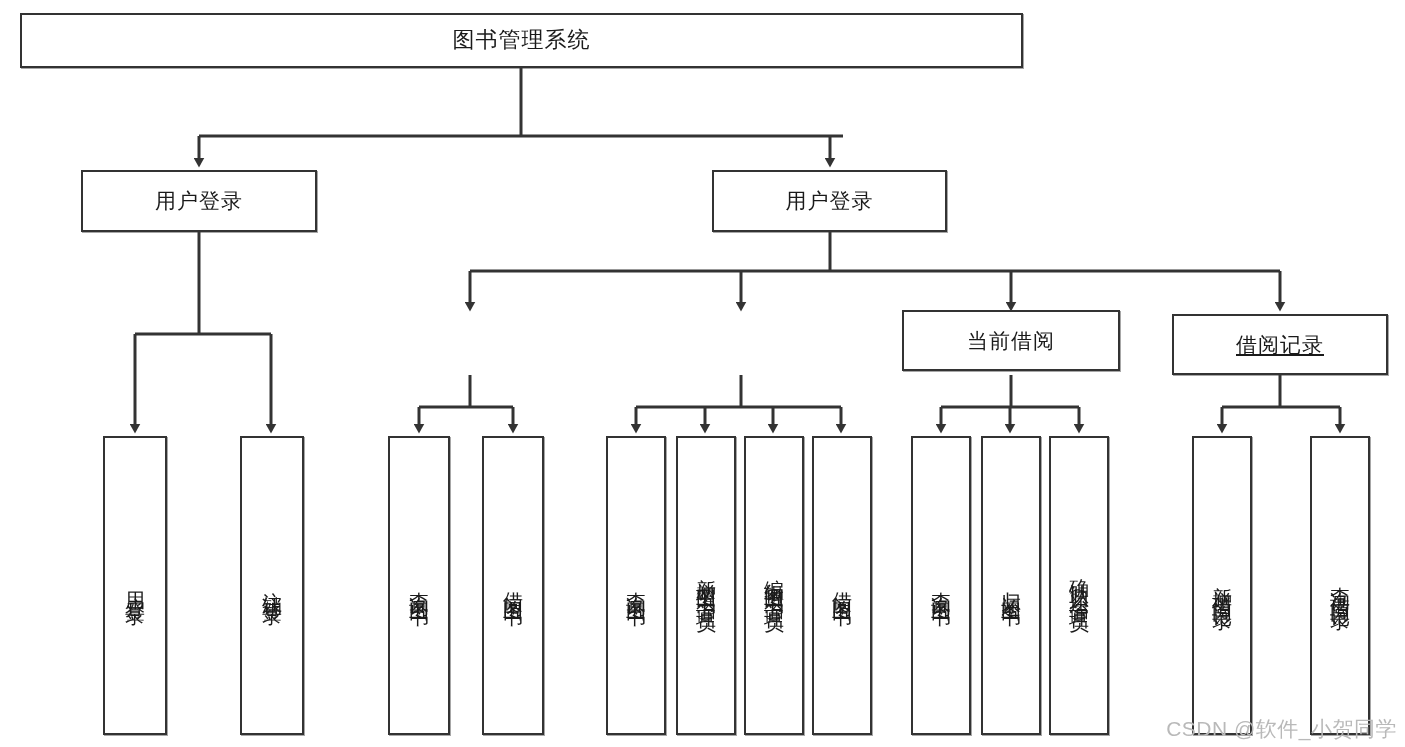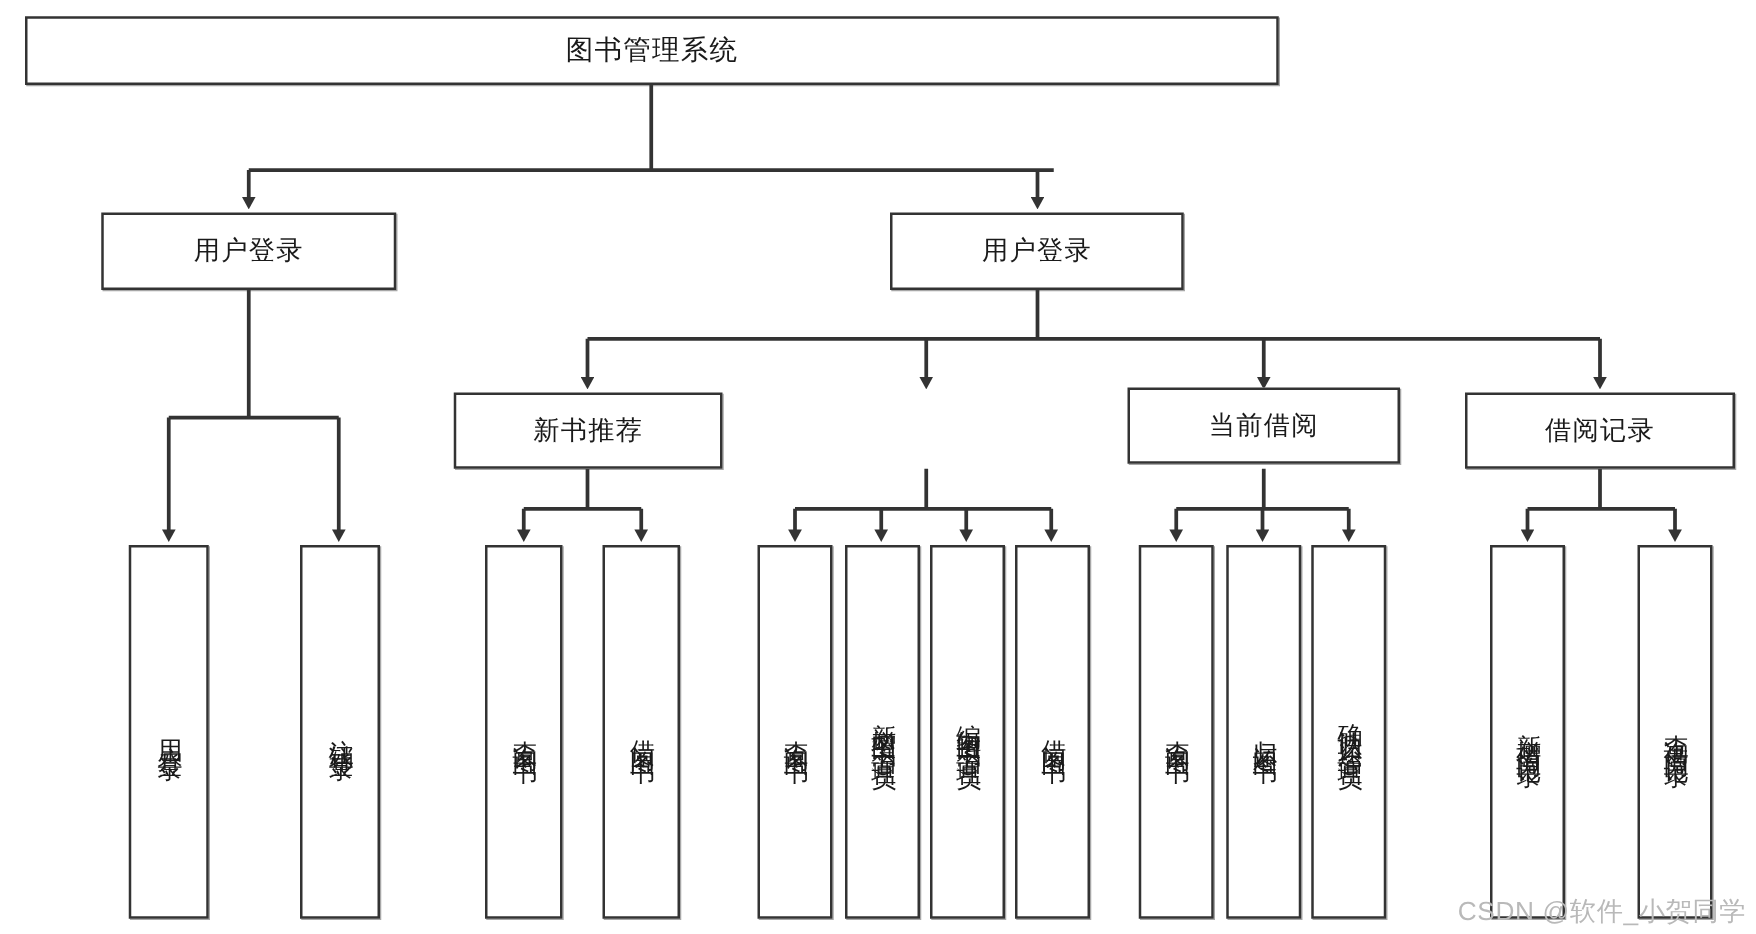--- a/index.html
+++ b/index.html
@@ -127,27 +127,24 @@
     <span>图书管理系统</span>
   </div>
 
   <div class="node node-h" style="left:81px; top:170px; width:236px; height:62px;">
     <span>用户登录</span>
   </div>
   <div class="node node-h" style="left:712px; top:170px; width:235px; height:62px;">
     <span>用户登录</span>
   </div>
 
-  <div class="node node-h" style="left:363px; top:314px; width:215px; height:61px;">
-    <span>新书推荐</span>
-  </div>
   <div class="node node-h" style="left:902px; top:310px; width:218px; height:61px;">
     <span>当前借阅</span>
   </div>
-  <div class="node node-h" style="left:1172px; top:314px; width:216px; height:61px;">
+  <div class="node node-h" style="left:1172px; top:314px; width:216px; height:61px;text-decoration:underline;">
     <span>借阅记录</span>
   </div>
 
   <div class="node node-leaf" style="left:103px; top:436px; width:64px; height:299px;">
     <span class="vtext">用户登录</span>
   </div>
   <div class="node node-leaf" style="left:240px; top:436px; width:64px; height:299px;">
     <span class="vtext">注销登录</span>
   </div>
 

